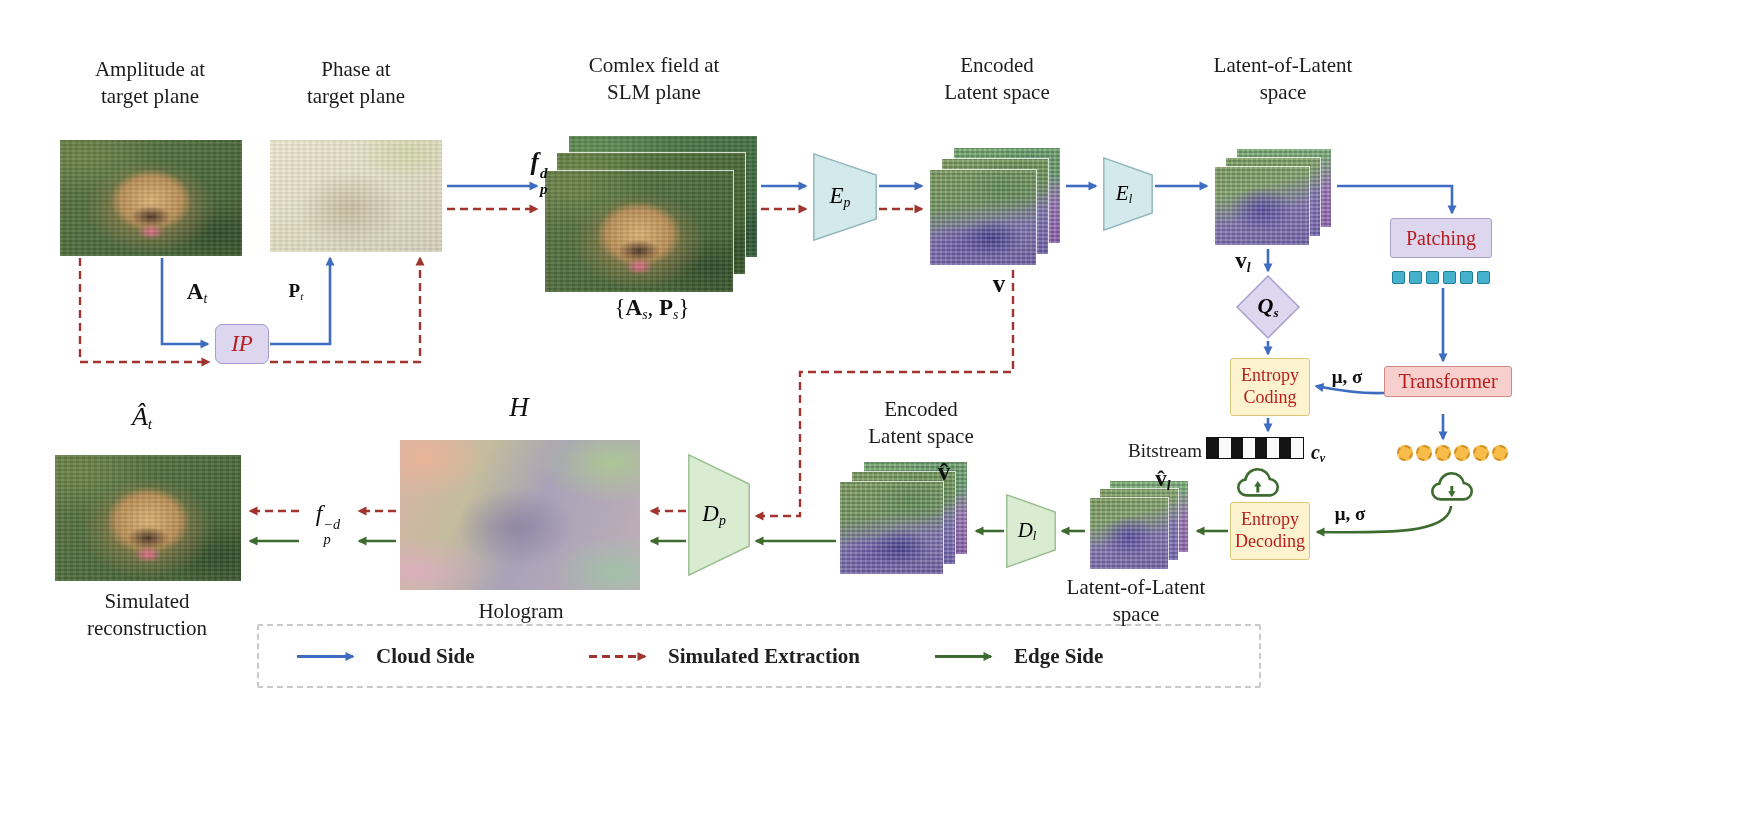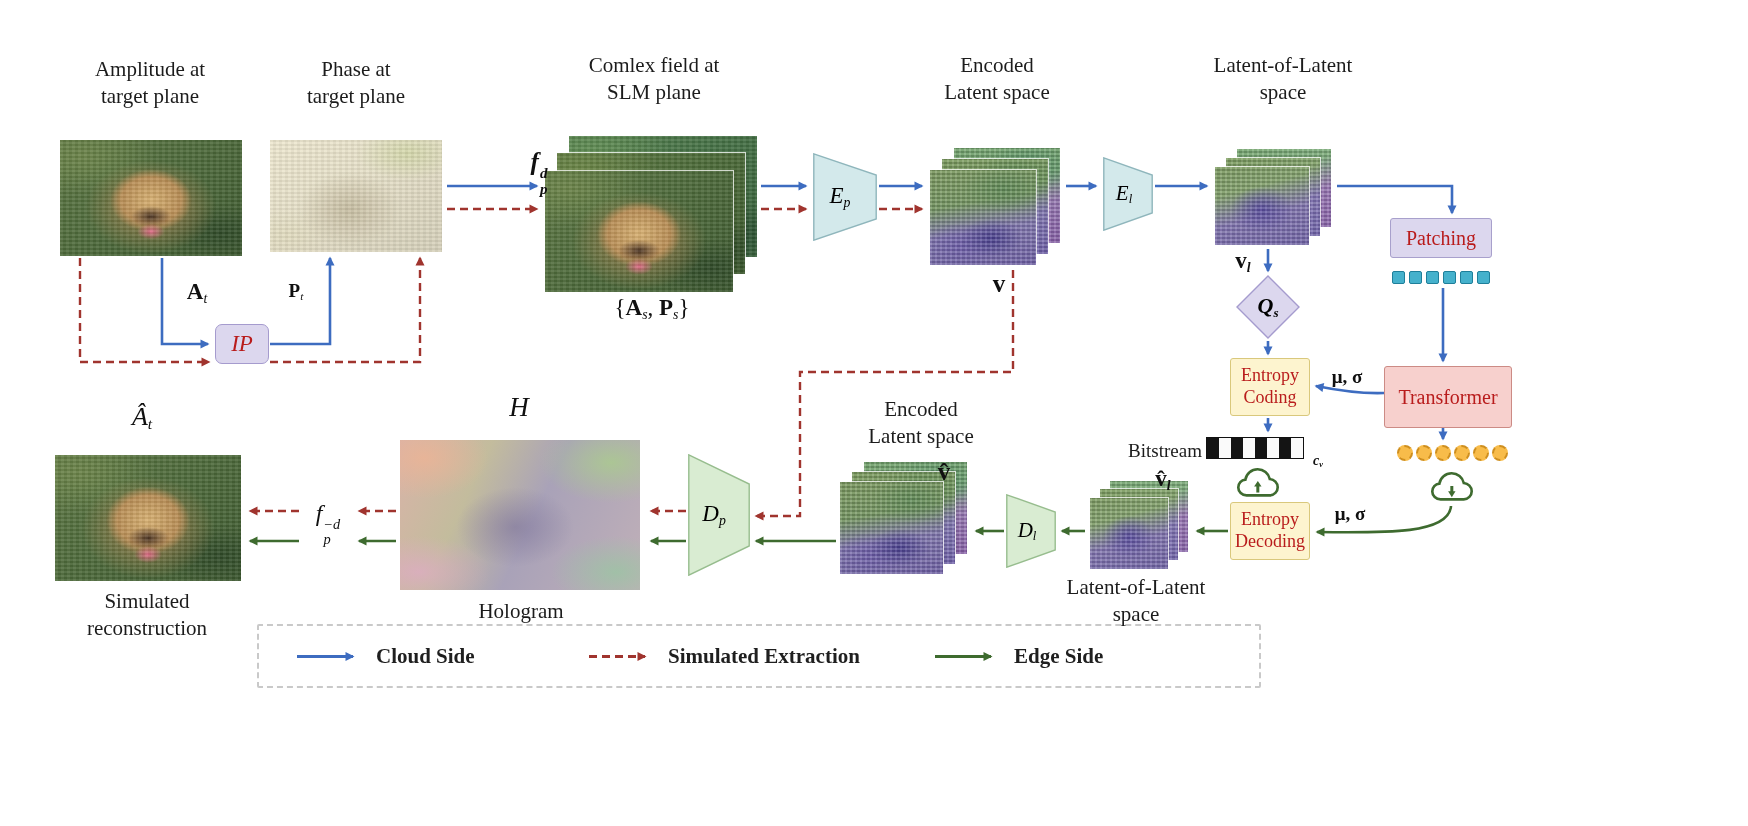--- a/index.html
+++ b/index.html
@@ -85,21 +85,21 @@
   .stack-lol-bot{left:1090px;top:481px;width:98px;height:88px;}
   .stack-lol-bot .layer{width:78px;height:71px;}
   .stack-lol-bot .l1{left:0;top:17px;} .stack-lol-bot .l2{left:10px;top:8px;} .stack-lol-bot .l3{left:20px;top:0;}
   
   .node{position:absolute;display:flex;align-items:center;justify-content:center;z-index:2;
         font-family:"Liberation Serif",serif;color:#b91c1c;box-sizing:border-box;}
   .ip-box{left:215px;top:324px;width:54px;height:40px;background:var(--c-module_purple);
           border:1.4px solid #a59bce;border-radius:7px;font-size:23px;}
   .patching{left:1390px;top:218px;width:102px;height:40px;background:var(--c-module_purple);
           border:1.4px solid #a8a0cc;border-radius:3px;font-size:20px;}
-  .transformer{left:1384px;top:366px;width:128px;height:62px;background:var(--c-transformer_pink);
+  .transformer{left:1384px;top:366px;width:128px;height:31px;background:var(--c-transformer_pink);
           border:1.4px solid #cc8b85;border-radius:3px;font-size:20px;}
   .ec{left:1230px;top:358px;} .ed{left:1230px;top:502px;}
   .entropy{width:80px;height:58px;background:var(--c-entropy_yellow);border:1.4px solid #d9c87c;
           border-radius:3px;font-size:18px;line-height:1.2;text-align:center;white-space:pre-line;}
   .trap{position:absolute;z-index:2;}
   .trap svg{display:block;}
   .trap-label{position:absolute;left:42%;top:50%;transform:translate(-50%,-50%);
           font-size:23px;font-family:"Liberation Serif",serif;white-space:nowrap;}
   .p-blue{fill:var(--c-encoder_fill);stroke:#8fb6bc;stroke-width:1.4;}
   .p-green{fill:var(--c-decoder_fill);stroke:#97bd8e;stroke-width:1.4;}
@@ -273,21 +273,21 @@
       </svg>
     <span class="qs-label"><span class="bi">Q</span><span class="sub bi">s</span></span>
   </div>
 
   <div class="node entropy ec">Entropy
 Coding</div>
   <span class="math b" style="left:1347px;top:366px;font-size:19px;">μ, σ</span>
 
   <div class="bitstream-label">Bitstream</div>
   <div class="bitstream-bar"></div>
-  <span class="math" style="left:1318px;top:453px;font-size:14px;"><span class="bi">c</span><span class="sub bi">v</span></span>
+  <span class="math" style="left:1318px;top:441px;font-size:20px;"><span class="bi">c</span><span class="sub bi">v</span></span>
 
   <svg class="cloud cloud-left" width="44" height="37" viewBox="0 0 25 21">
     <path class="cloud-shape" d="M6,17.8 C3.4,17.8 1.3,15.8 1.3,13.3 C1.3,11 3,9.1 5.3,8.9 C5.9,5.5 8.8,3 12.3,3 C15.7,3 18.5,5.4 19.2,8.5 C21.7,8.7 23.7,10.7 23.7,13.2 C23.7,15.7 21.7,17.8 19.2,17.8 Z"></path>
     <path class="cloud-arrow-line" d="M12.4,16.2 L12.4,11.2"></path>
     <path class="f-green" d="M10.3,12.8 L12.4,9.6 L14.5,12.8 Z"></path>
   </svg>
   <svg class="cloud cloud-right" width="44" height="37" viewBox="0 0 25 21">
     <path class="cloud-shape" d="M6,17.8 C3.4,17.8 1.3,15.8 1.3,13.3 C1.3,11 3,9.1 5.3,8.9 C5.9,5.5 8.8,3 12.3,3 C15.7,3 18.5,5.4 19.2,8.5 C21.7,8.7 23.7,10.7 23.7,13.2 C23.7,15.7 21.7,17.8 19.2,17.8 Z"></path>
     <path class="cloud-arrow-line" d="M12.4,10.2 L12.4,13.8"></path>
     <path class="f-green" d="M10.3,13.2 L12.4,16.6 L14.5,13.2 Z"></path>

